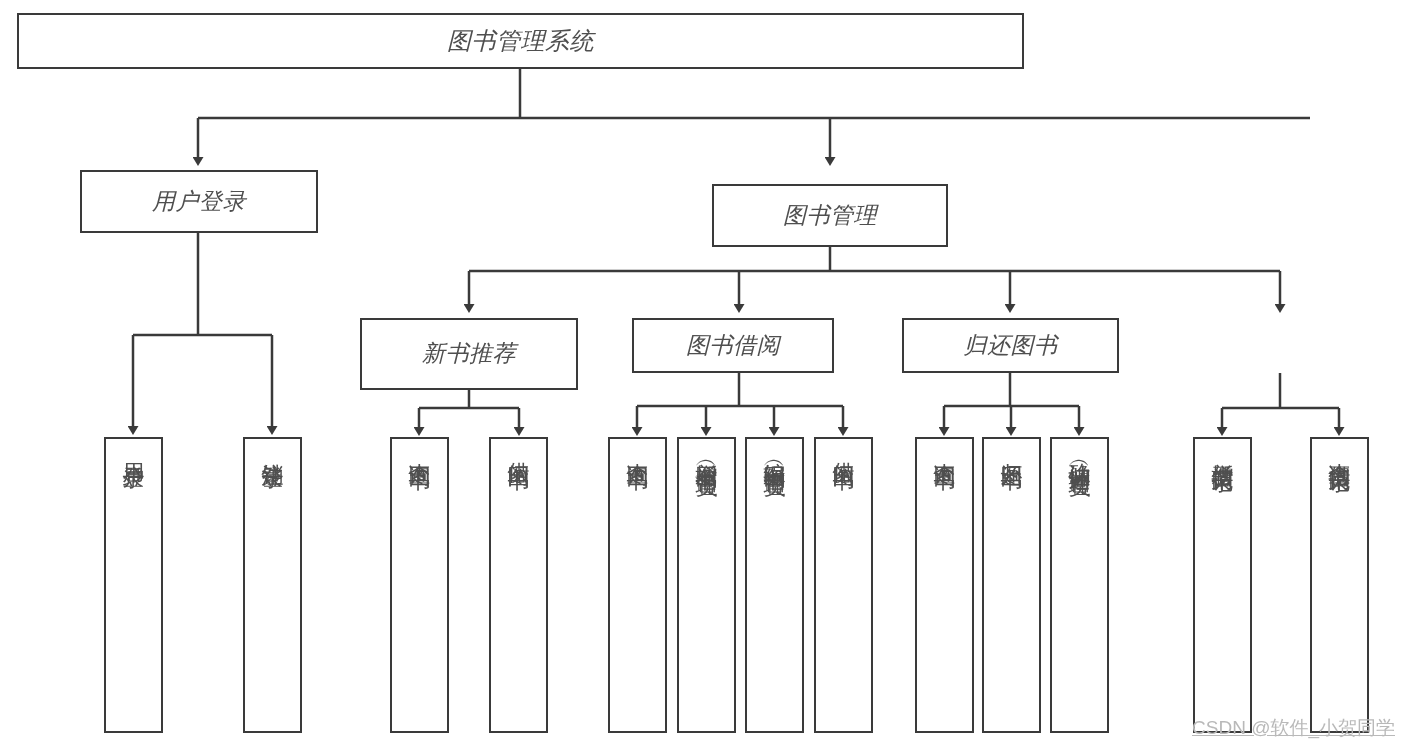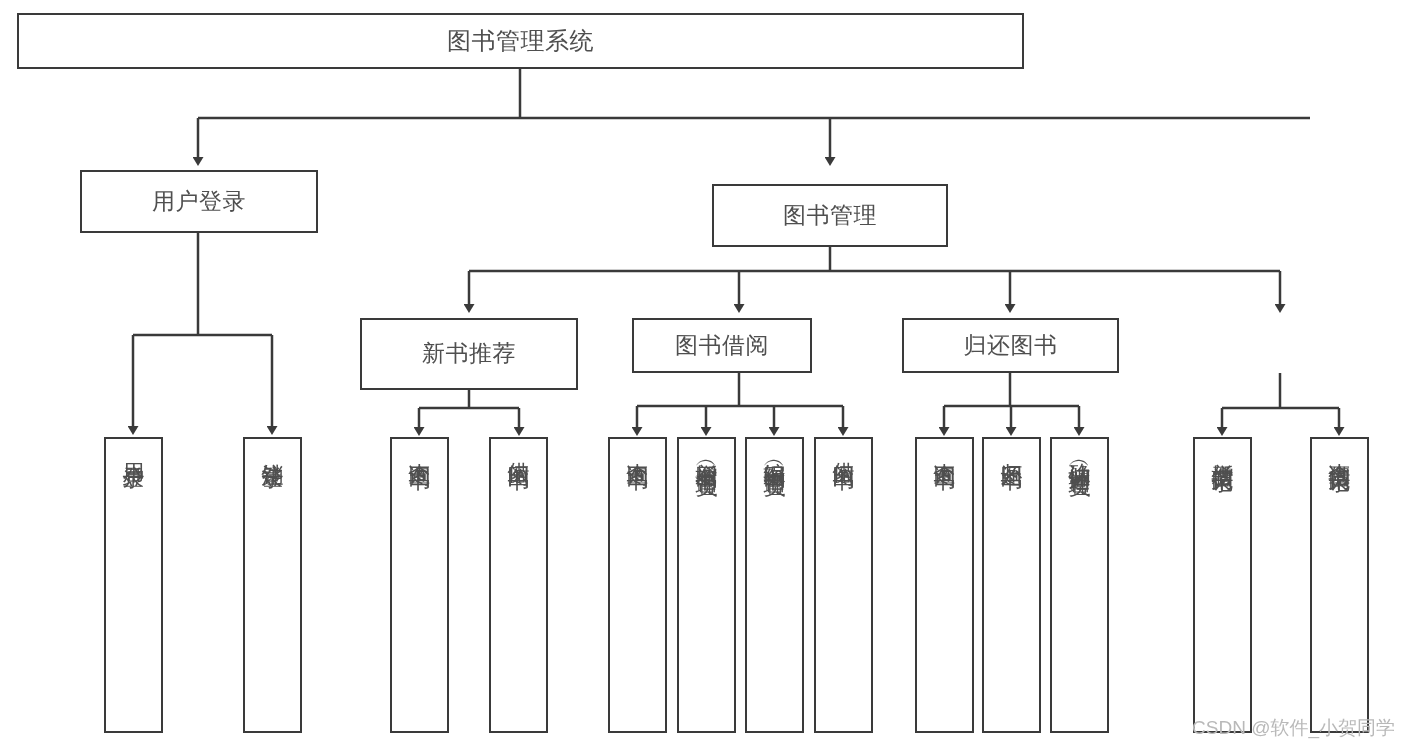--- a/index.html
+++ b/index.html
@@ -38,20 +38,21 @@
     font-family: "Liberation Sans", "DejaVu Sans", sans-serif;
     color: #4f4f4f;
     letter-spacing: 0.5px;
     text-align: center;
     line-height: 1.18;
   }
   
   .node.horiz .label {
     font-size: 23px;
     white-space: nowrap;
+    font-style: italic;
   }
   .node.root .label {
     font-size: 24px;
   }
   
   .node.vert {
     align-items: flex-start;
     padding-top: 6px;
   }
   .node.vert .label {
@@ -64,20 +65,21 @@
   }
   #watermark {
     position: absolute;
     right: 10px;
     bottom: 6px;
     font-size: 19px;
     color: #b9b9b9;
     font-family: "Liberation Sans", "DejaVu Sans", sans-serif;
     white-space: nowrap;
     pointer-events: none;
+    text-decoration: underline;
   }
 </style>
 </head>
 <body>
 
 <div id="canvas">
 
   <svg id="edges" viewBox="0 0 1405 747" xmlns="http://www.w3.org/2000/svg">
     <defs>
       <marker id="arrow" markerWidth="9" markerHeight="11" refX="1" refY="5.5" orient="auto" markerUnits="userSpaceOnUse">
@@ -135,21 +137,21 @@
   <div class="node horiz" style="left:80px; top:170px; width:238px; height:63px;">
     <span class="label">用户登录</span>
   </div>
   <div class="node horiz" style="left:712px; top:170px; width:236px; height:63px;margin-top:14px;">
     <span class="label">图书管理</span>
   </div>
 
   <div class="node horiz" style="left:360px; top:318px; width:218px; height:72px;">
     <span class="label">新书推荐</span>
   </div>
-  <div class="node horiz" style="left:632px; top:318px; width:180px; height:55px;">
+  <div class="node horiz" style="left:632px; top:318px; width:202px; height:55px;">
     <span class="label">图书借阅</span>
   </div>
   <div class="node horiz" style="left:902px; top:318px; width:217px; height:55px;">
     <span class="label">归还图书</span>
   </div>
 
   <div class="node vert" style="left:104px; top:437px; width:59px; height:296px;">
     <span class="label">用户登录</span>
   </div>
   <div class="node vert" style="left:243px; top:437px; width:59px; height:296px;">

